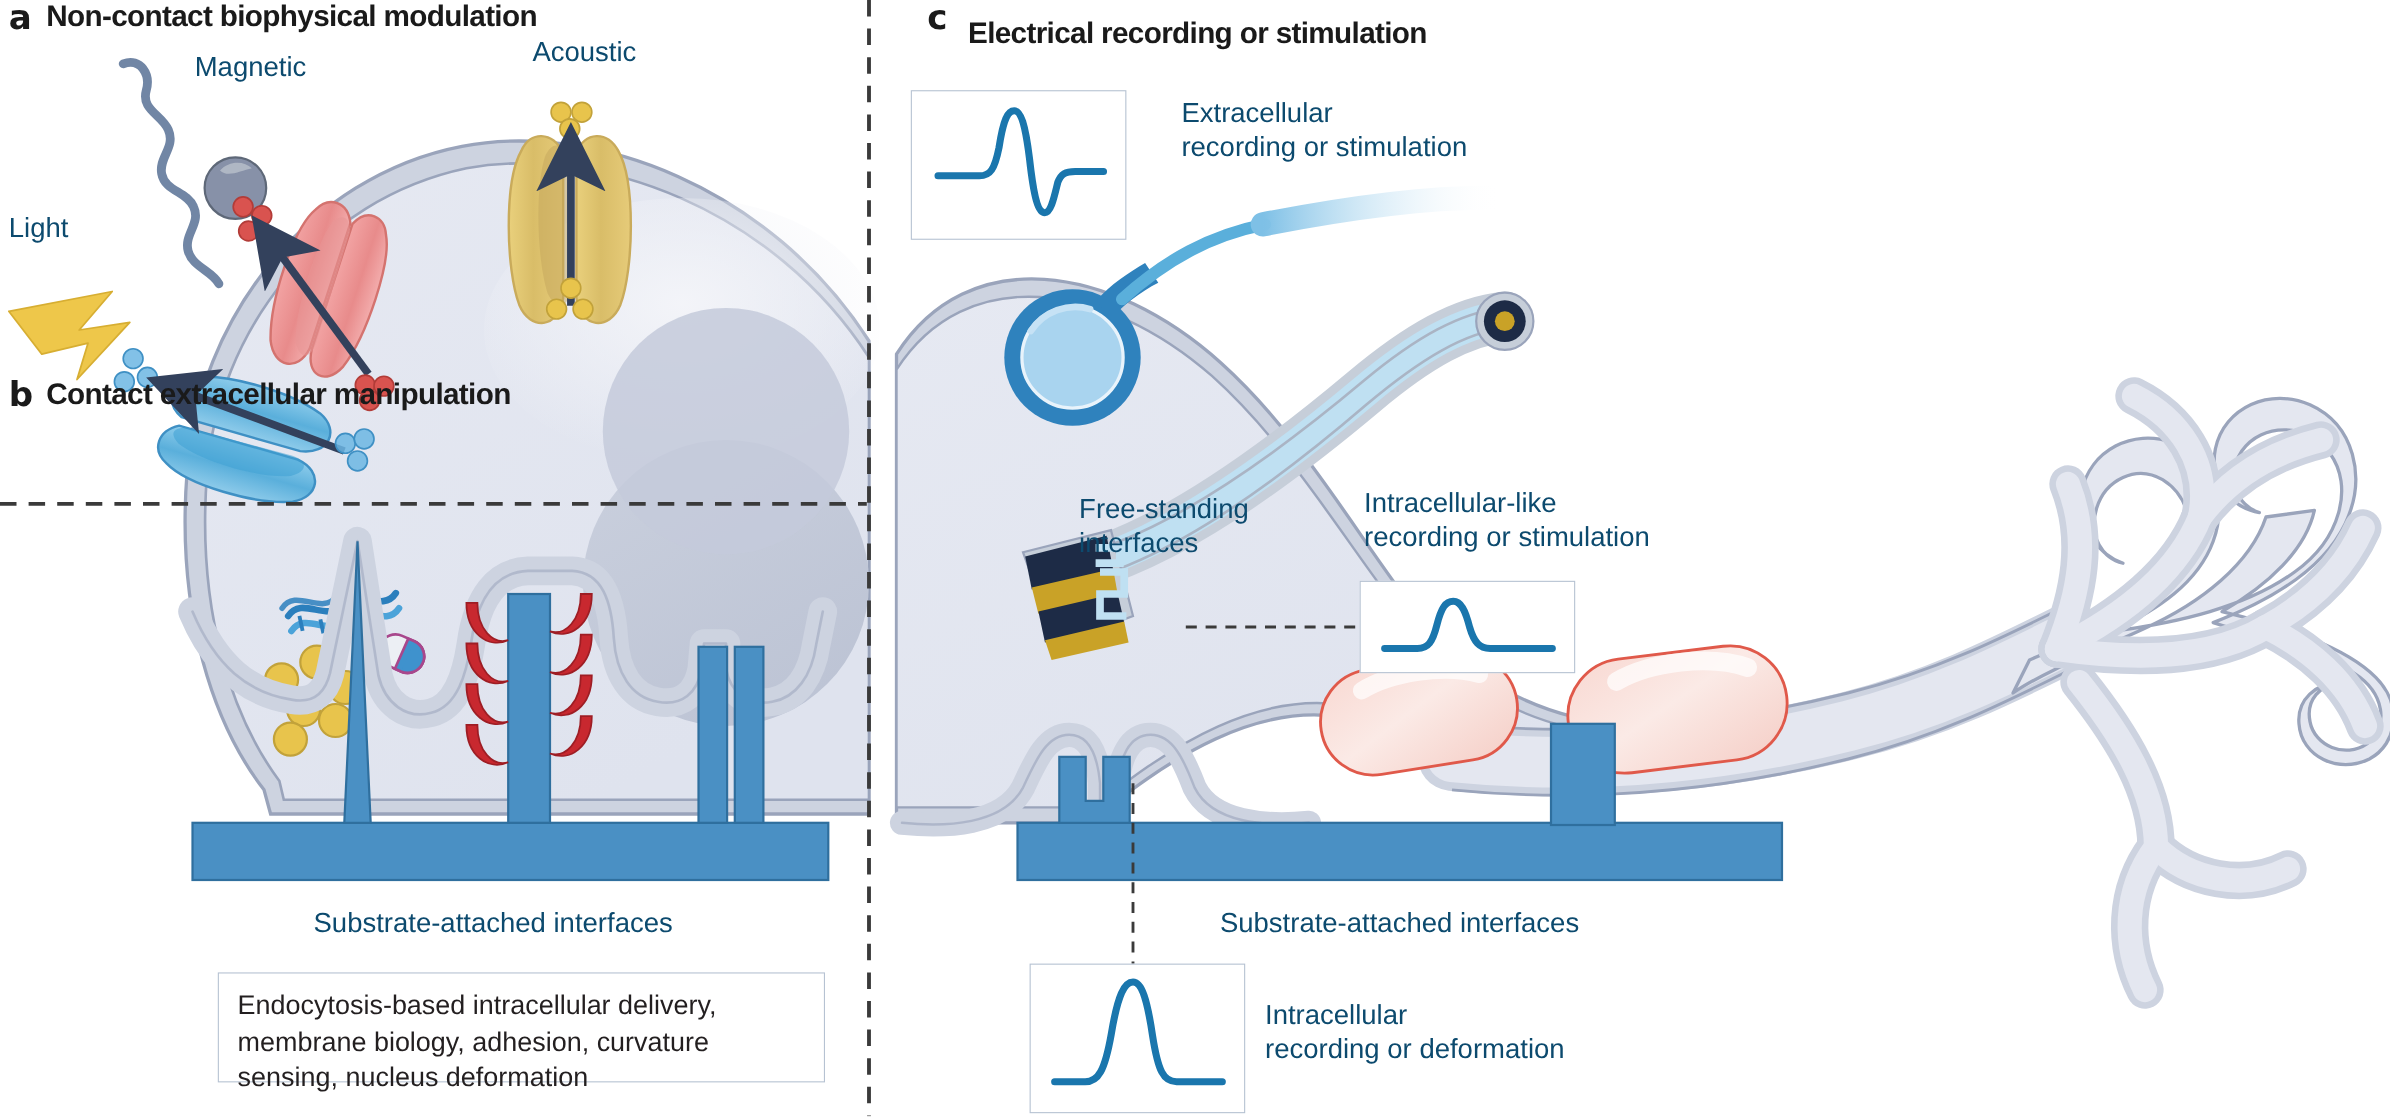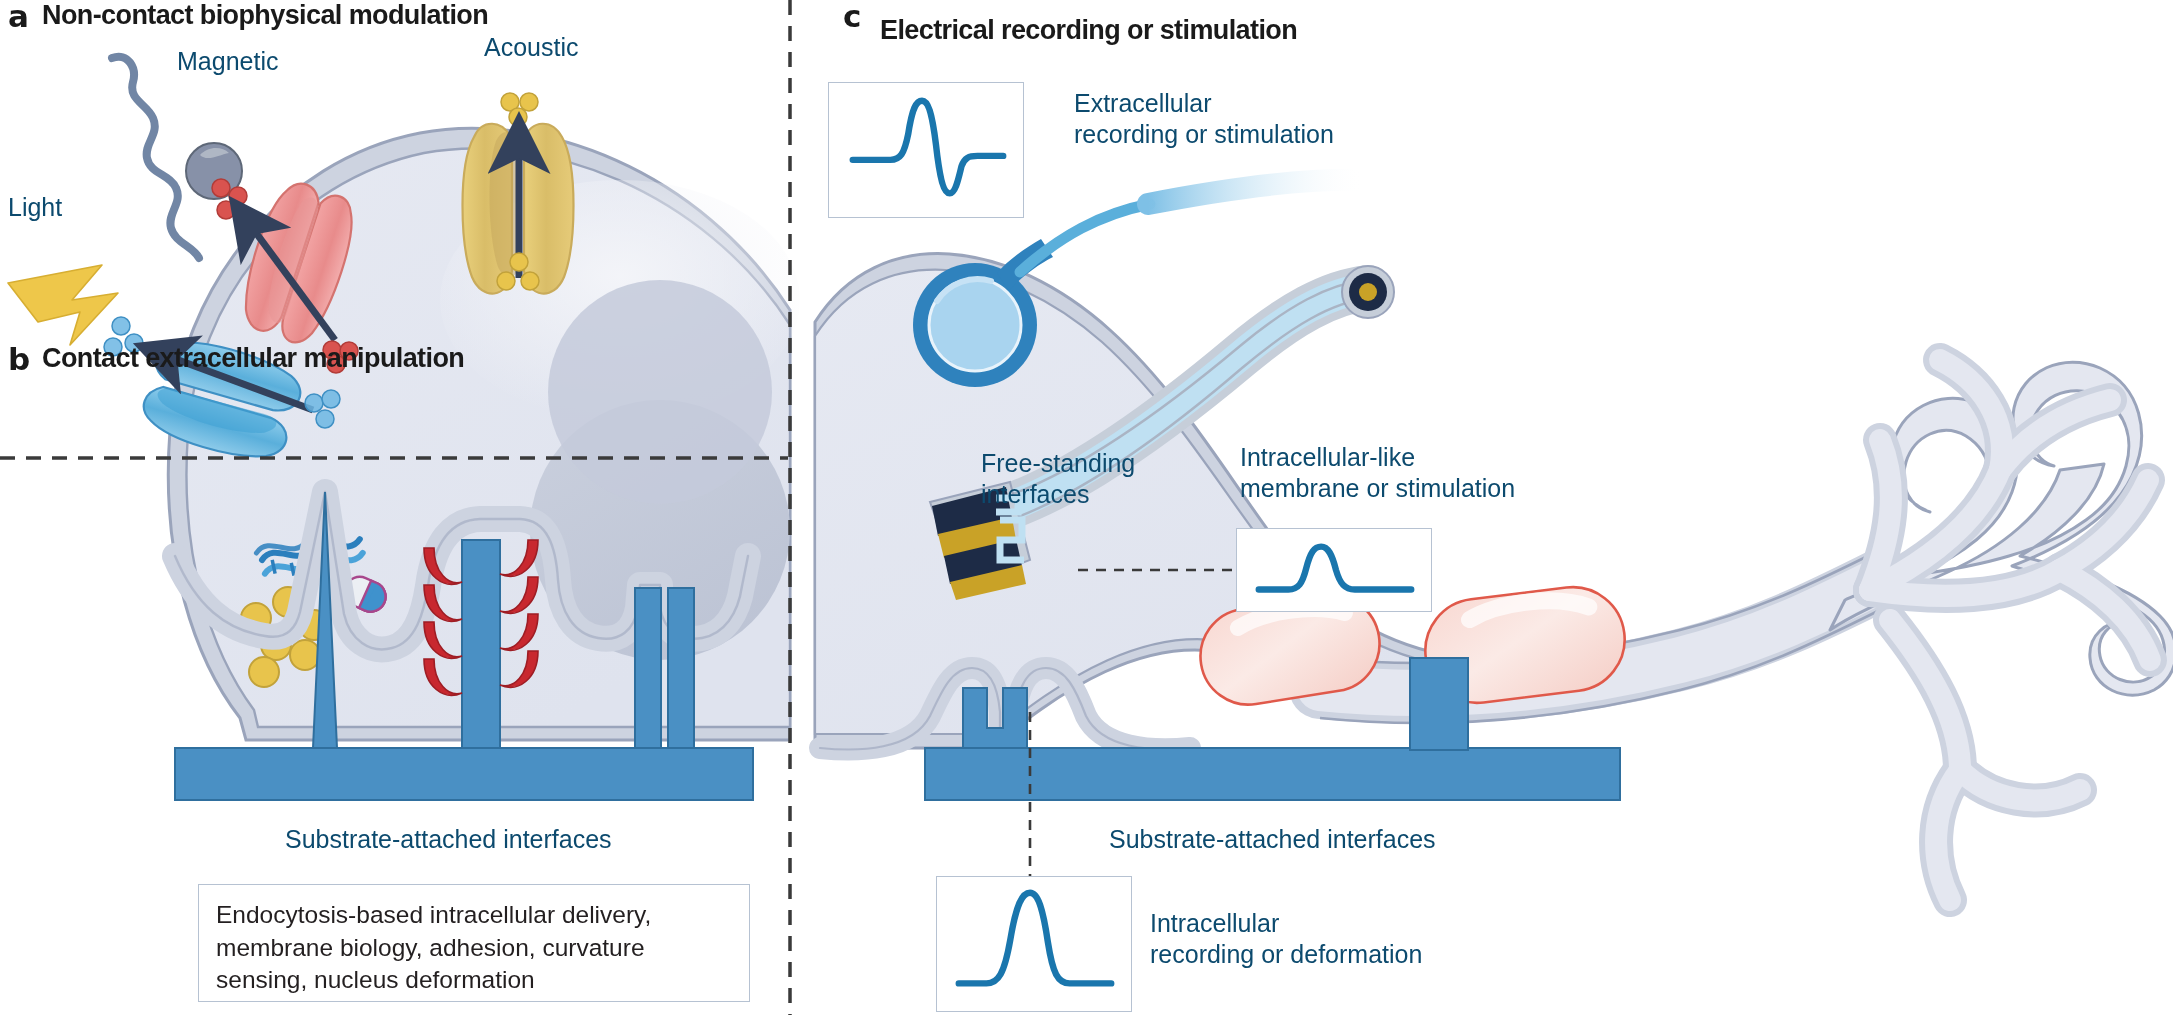--- a/index.html
+++ b/index.html
@@ -459,40 +459,40 @@
 
   <div class="fig-label" style="left:177px; top:46px;">Magnetic</div>
   <div class="fig-label" style="left:484px; top:32px;">Acoustic</div>
   <div class="fig-label" style="left:8px; top:192px;text-align:right;">Light</div>
 
   <div class="panel-letter" style="left:8px; top:341px;">b</div>
   <div class="panel-title" style="left:42px; top:343px;">Contact extracellular manipulation</div>
 
   <div class="fig-label" style="left:285px; top:824px;">Substrate-attached interfaces</div>
 
-  <div class="note-box" style="left:198px; top:884px; width:552px; height:118px;">Endocytosis-based intracellular delivery, membrane biology, adhesion, curvature sensing, nucleus deformation</div>
+  <div class="note-box" style="left:198px; top:884px; width:552px; height:100px;">Endocytosis-based intracellular delivery, membrane biology, adhesion, curvature sensing, nucleus deformation</div>
 
   <div class="panel-letter" style="left:843px; top:-2px;">c</div>
   <div class="panel-title" style="left:880px; top:15px;">Electrical recording or stimulation</div>
 
   <div class="trace-box" style="left:828px; top:82px; width:196px; height:136px;">
     <svg viewBox="0 0 196 136" preserveAspectRatio="none">
       <path d="M 24,78 L 62,78 C 72,78 76,72 80,52 C 84,26 88,18 94,18
                C 100,18 104,30 108,62 C 112,98 116,112 122,112
                C 128,112 131,96 134,84 C 137,76 141,74 150,74 L 176,74" fill="none" stroke="#1a76ad" stroke-width="6.5" stroke-linecap="round" stroke-linejoin="round"></path>
     </svg>
   </div>
   <div class="fig-label" style="left:1042px; top:88px;margin-left:32px;">Extracellular
 recording or stimulation</div>
 
   <div class="fig-label" style="left:981px; top:400px;margin-top:48px;">Free-standing
 interfaces</div>
 
   <div class="fig-label" style="left:1240px; top:442px;">Intracellular-like
-membrane or stimulation</div>
+recording or stimulation</div>
   <div class="trace-box" style="left:1236px; top:528px; width:196px; height:84px;">
     <svg viewBox="0 0 196 84" preserveAspectRatio="none">
       <path d="M 22,62 L 52,62 C 62,62 66,56 70,40 C 74,24 78,18 85,18
                C 92,18 96,26 100,42 C 104,56 109,62 119,62 L 176,62" fill="none" stroke="#1a76ad" stroke-width="6.5" stroke-linecap="round" stroke-linejoin="round"></path>
     </svg>
   </div>
 
   <div class="fig-label" style="left:1109px; top:824px;">Substrate-attached interfaces</div>
 
   <div class="trace-box" style="left:936px; top:876px; width:196px; height:136px;">

